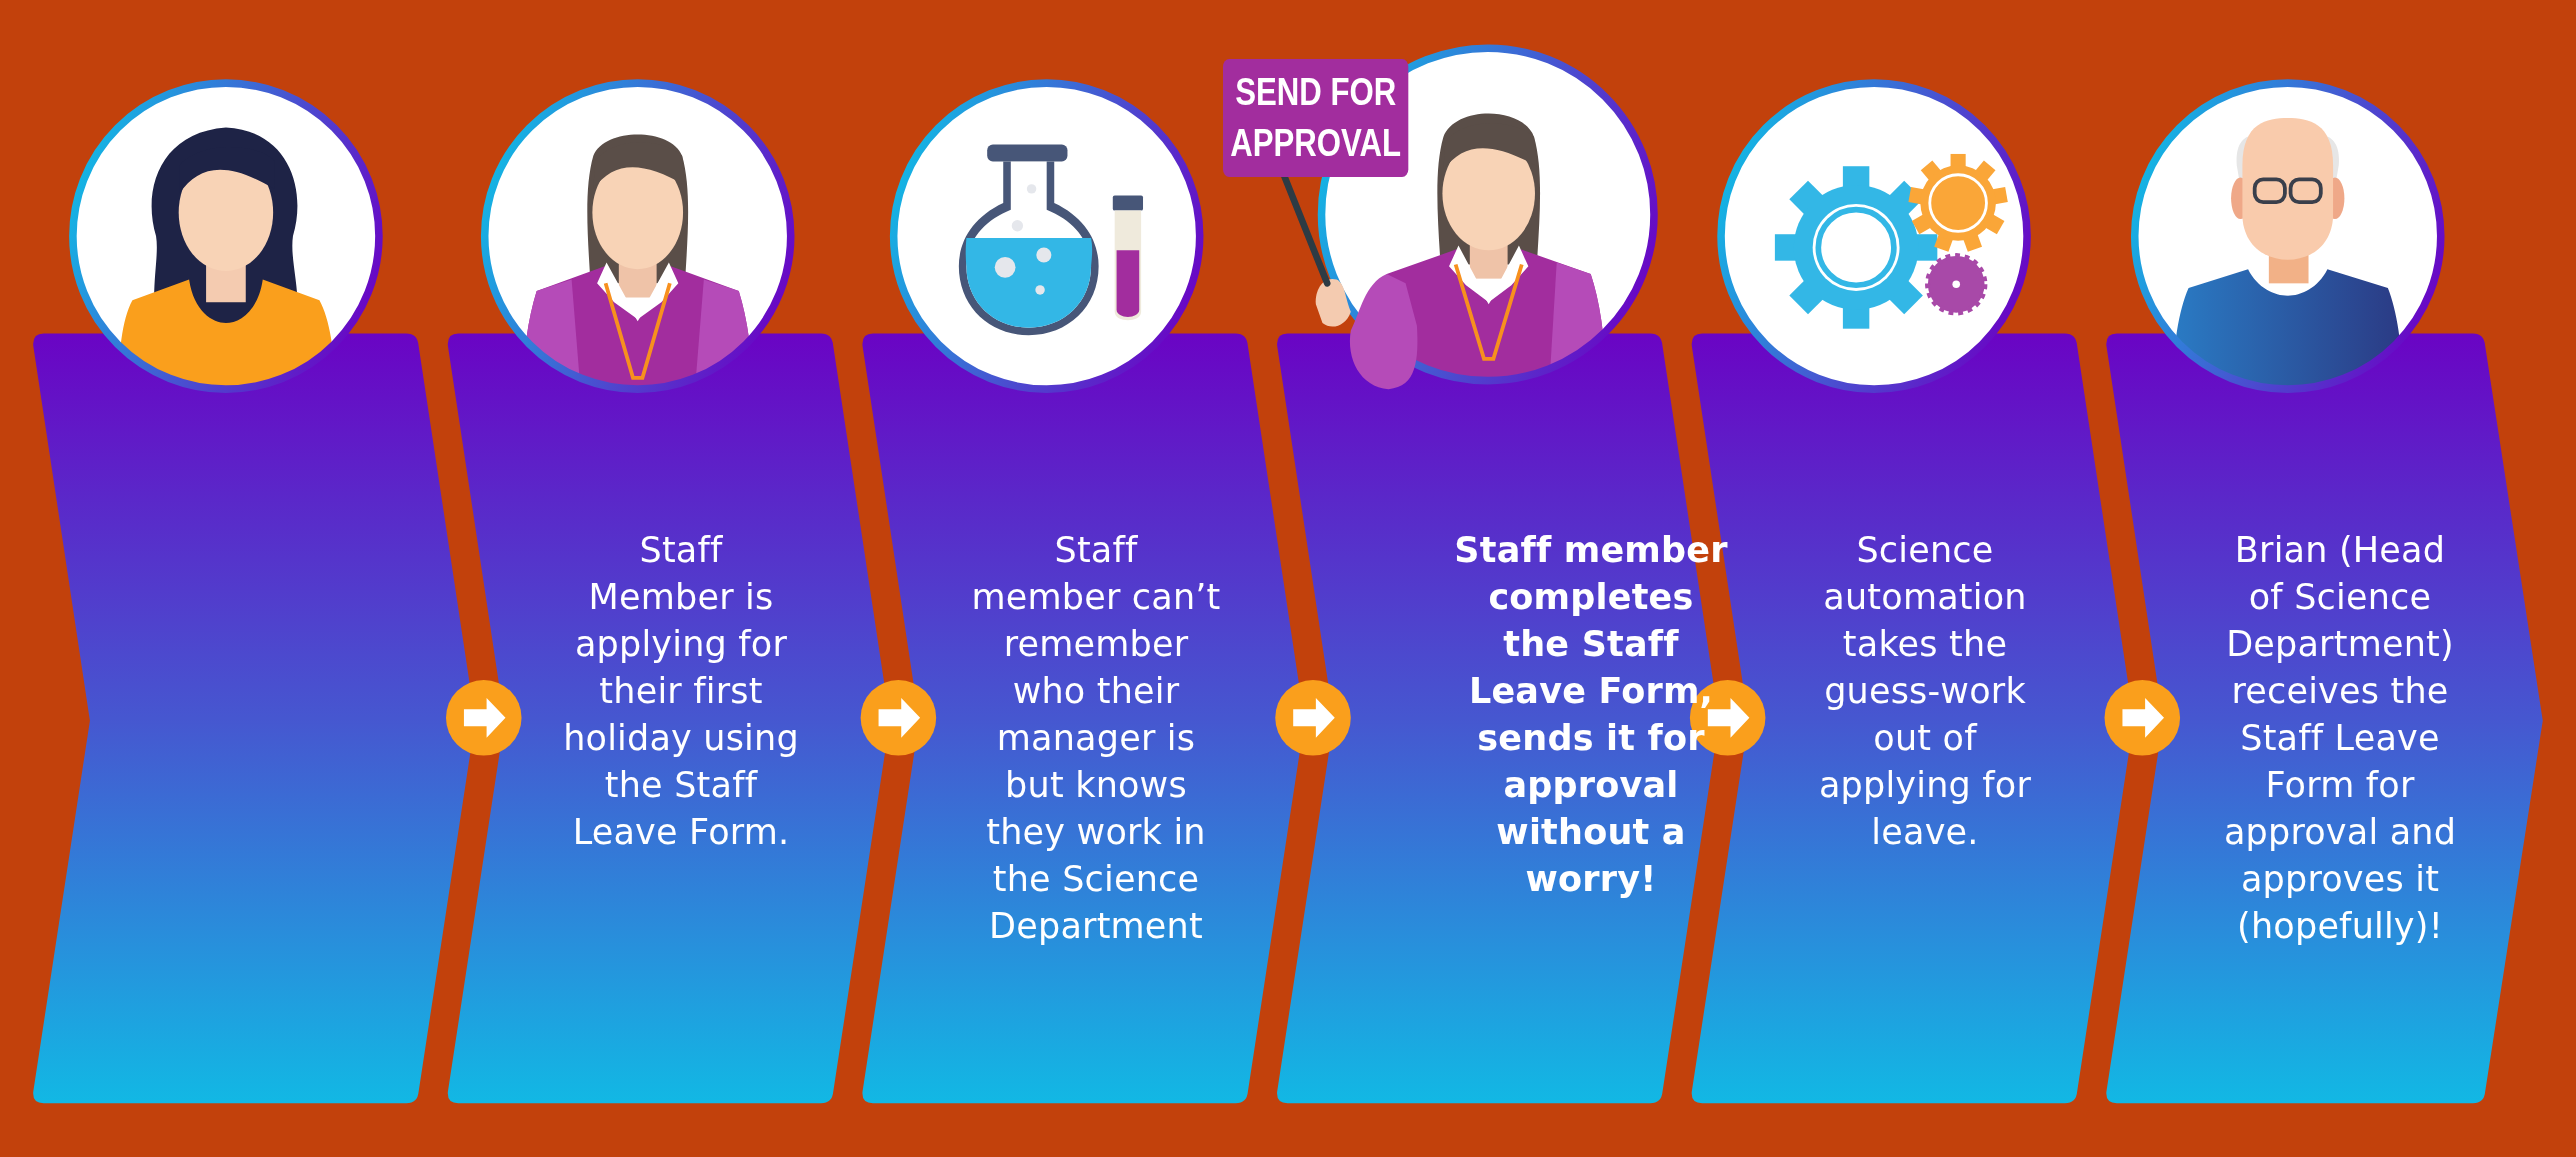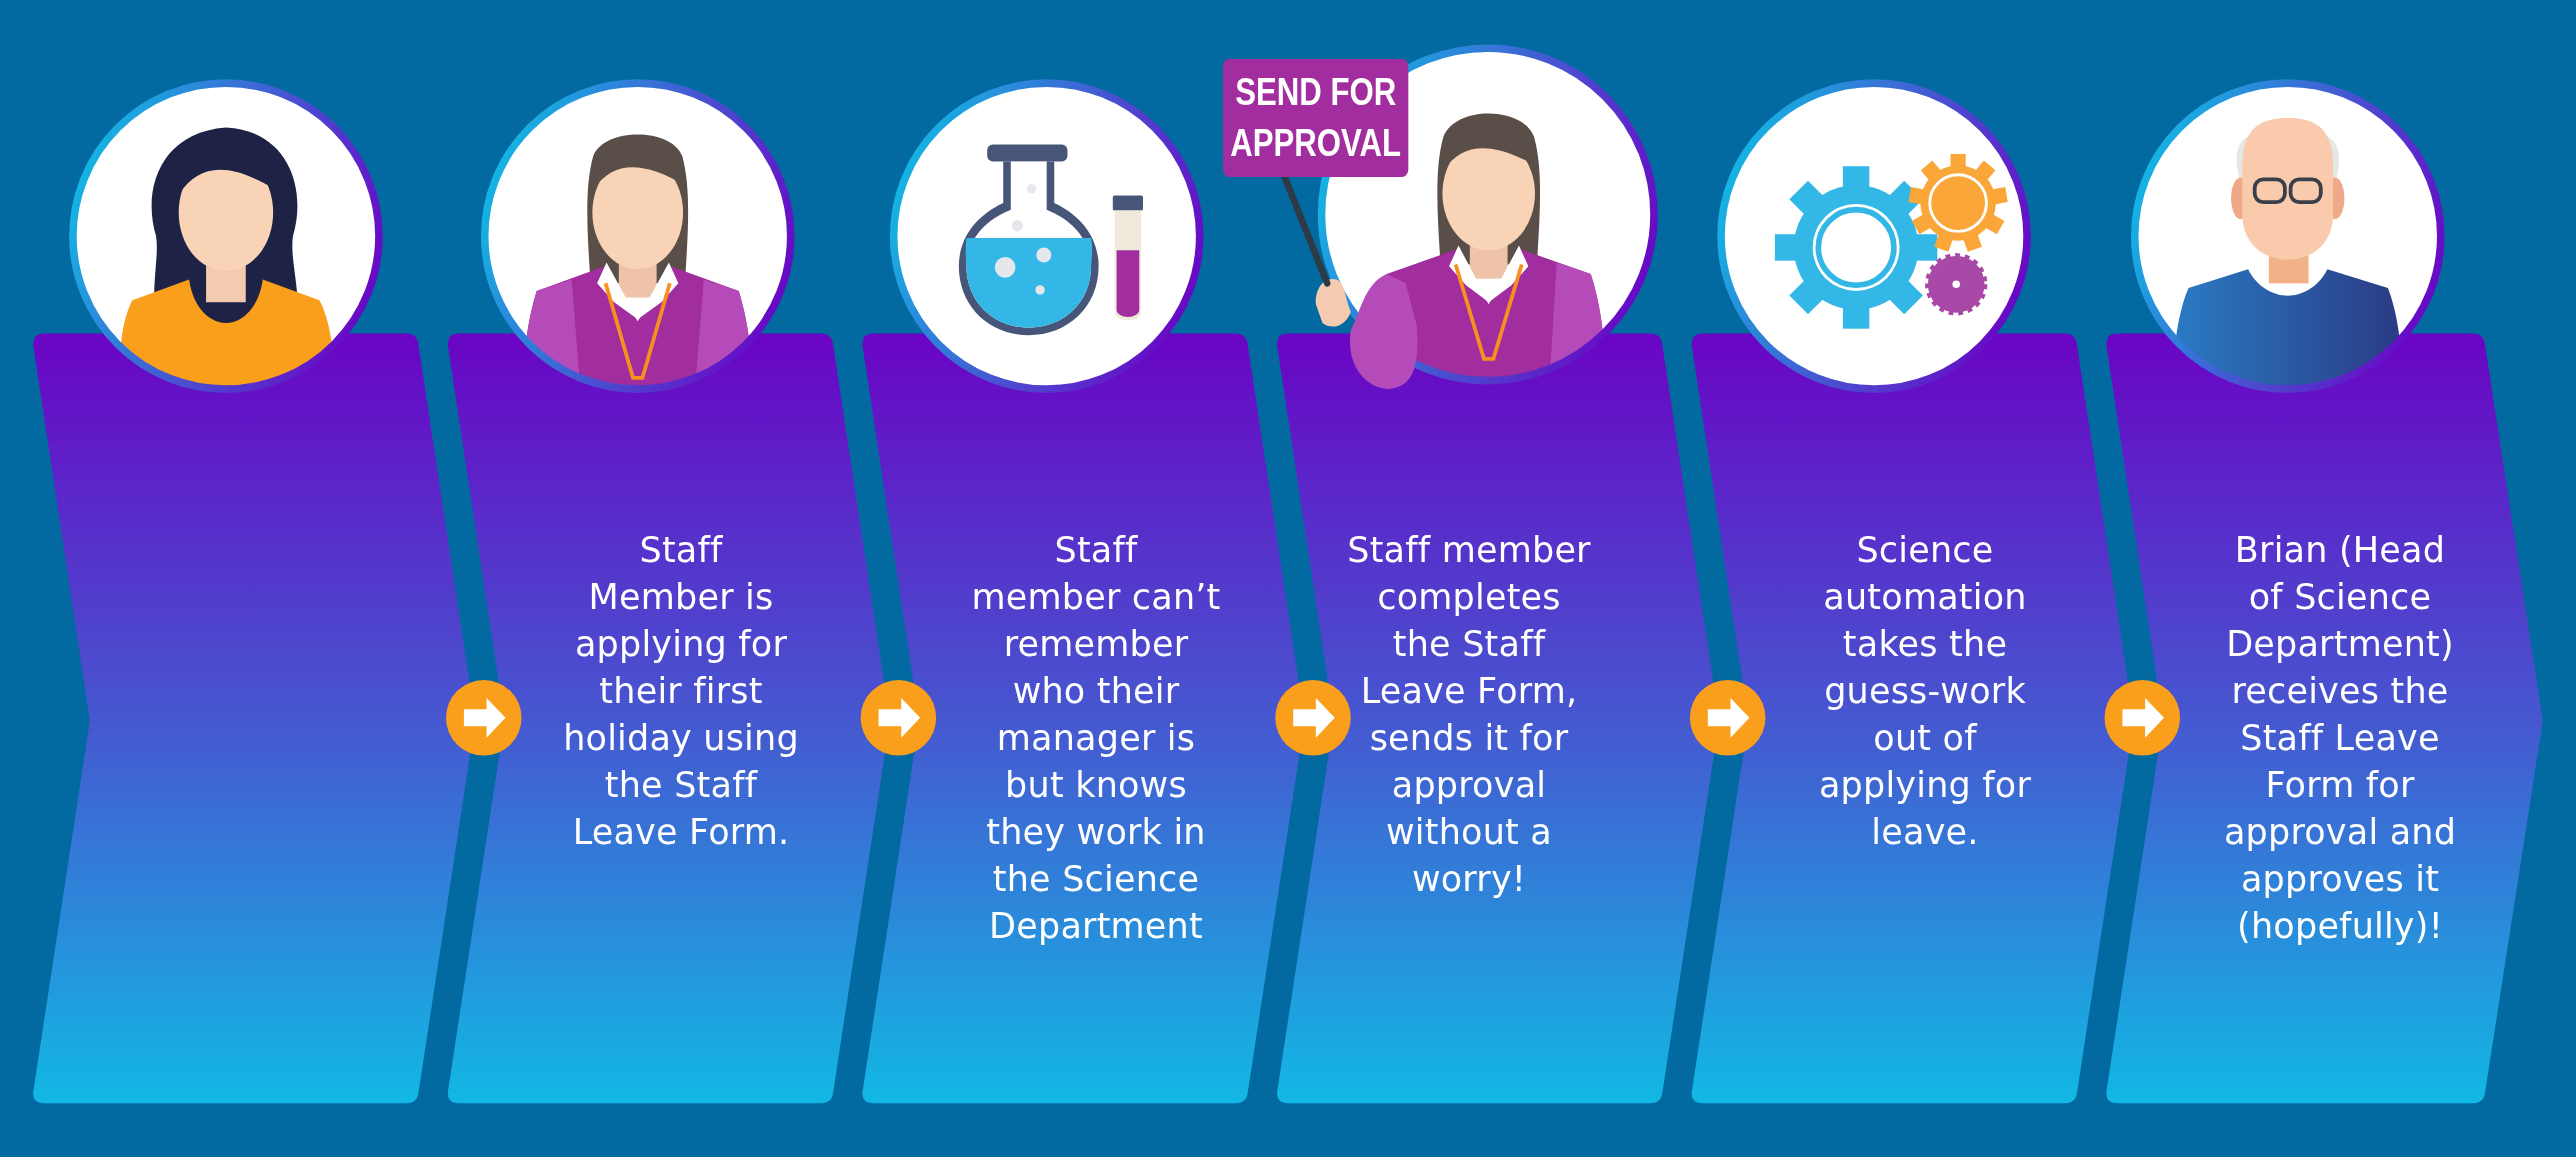--- a/index.html
+++ b/index.html
@@ -1,16 +1,16 @@
 <!DOCTYPE html>
 <html style="font-size:15px"><head>
 <meta charset="utf-8">
 <style>
   html, body { margin: 0; padding: 0; background: #ffffff; }
-  .canvas { position: relative; width: 2576px; height: 1157px; overflow: hidden; background: #0369a1; }
+  .canvas { position: relative; width: 2576px; height: 1157px; overflow: hidden; background: #c2410c; }
   .panel-svg { position: absolute; left: 0; top: 0; }
   .step-text {
     position: absolute;
     top: 527px;
     width: 312px;
     text-align: center;
     color: #ffffff;
     font-family: "DejaVu Sans", sans-serif;
     font-size: 35px;
     line-height: 47px;
@@ -236,21 +236,21 @@
 Leave Form.</div>
   <div class="step-text" style="left:940px;">Staff
 member can’t
 remember
 who their
 manager is
 but knows
 they work in
 the Science
 Department</div>
-  <div class="step-text" style="left:1313px;">Staff member
+  <div class="step-text" style="left:1435px;font-weight:bold;">Staff member
 completes
 the Staff
 Leave Form,
 sends it for
 approval
 without a
 worry!</div>
   <div class="step-text" style="left:1769px;">Science
 automation
 takes the

